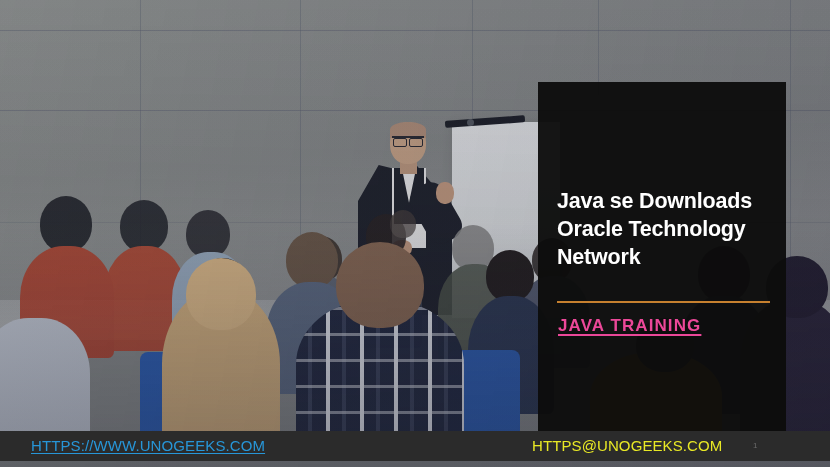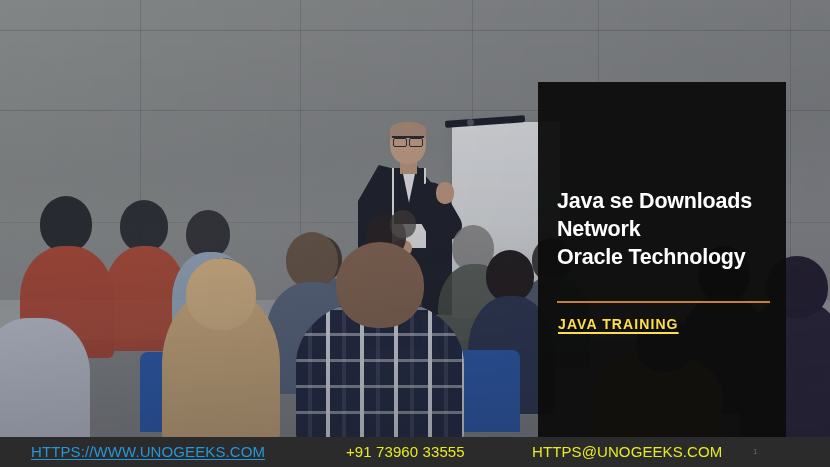--- a/index.html
+++ b/index.html
@@ -207,22 +207,22 @@
   .panel-divider {
     position: absolute;
     left: 19px; top: 219px;
     width: 213px; height: 2px;
     background: #c6802f;
   }
 
   .panel-training {
     position: absolute;
     left: 20px; top: 234px;
-    color: #fde047;
-    font-size: 14px;
+    color: #ec4899;
+    font-size: 17px;
     font-weight: 700;
     letter-spacing: 1.1px;
     text-decoration: underline;
     text-underline-offset: 3px;
     text-decoration-thickness: 1.6px;
   }
 
   .panel-by {
     position: absolute;
     right: 16px; top: 262px;
@@ -241,21 +241,21 @@
   .panel-by .brand {
     color: #f2f21c;
     text-decoration: underline;
     text-underline-offset: 3px;
     text-decoration-thickness: 1.8px;
   }
 
   
   .footer {
     position: absolute;
-    left: 0; bottom: 0;
+    left: 0; bottom: 6px;
     width: 830px; height: 30px;
     background: #2b2b2b;
   }
   .footer-url {
     position: absolute;
     left: 31px; top: 6px;
     color: #2796d8;
     font-size: 15px;
     letter-spacing: 0.1px;
     text-decoration: underline;
@@ -382,30 +382,29 @@
       <div class="body" style="left:-20px;top:318px;width:110px;height:126px;background:#c6ccd4;border-radius:44% 44% 4% 4%;"></div>
     </div>
 
     <div class="photo-grade"></div>
   </div>
 
   <div class="panel">
 
     <div class="panel-title">
       <div>Java se Downloads</div>
+      <div>Oracle Technology</div>
       <div>Network</div>
-      <div>Oracle Technology</div>
     </div>
 
     <div class="panel-divider"></div>
 
     <div class="panel-training">JAVA TRAINING</div>
 
   </div>
 
   <div class="footer">
     <div class="footer-url">HTTPS://WWW.UNOGEEKS.COM</div>
-    <div class="footer-phone">+91 73960 33555</div>
     <div class="footer-email">HTTPS@UNOGEEKS.COM</div>
     <div class="footer-pagenum">1</div>
   </div>
 
 </div>
 
 </body></html>

